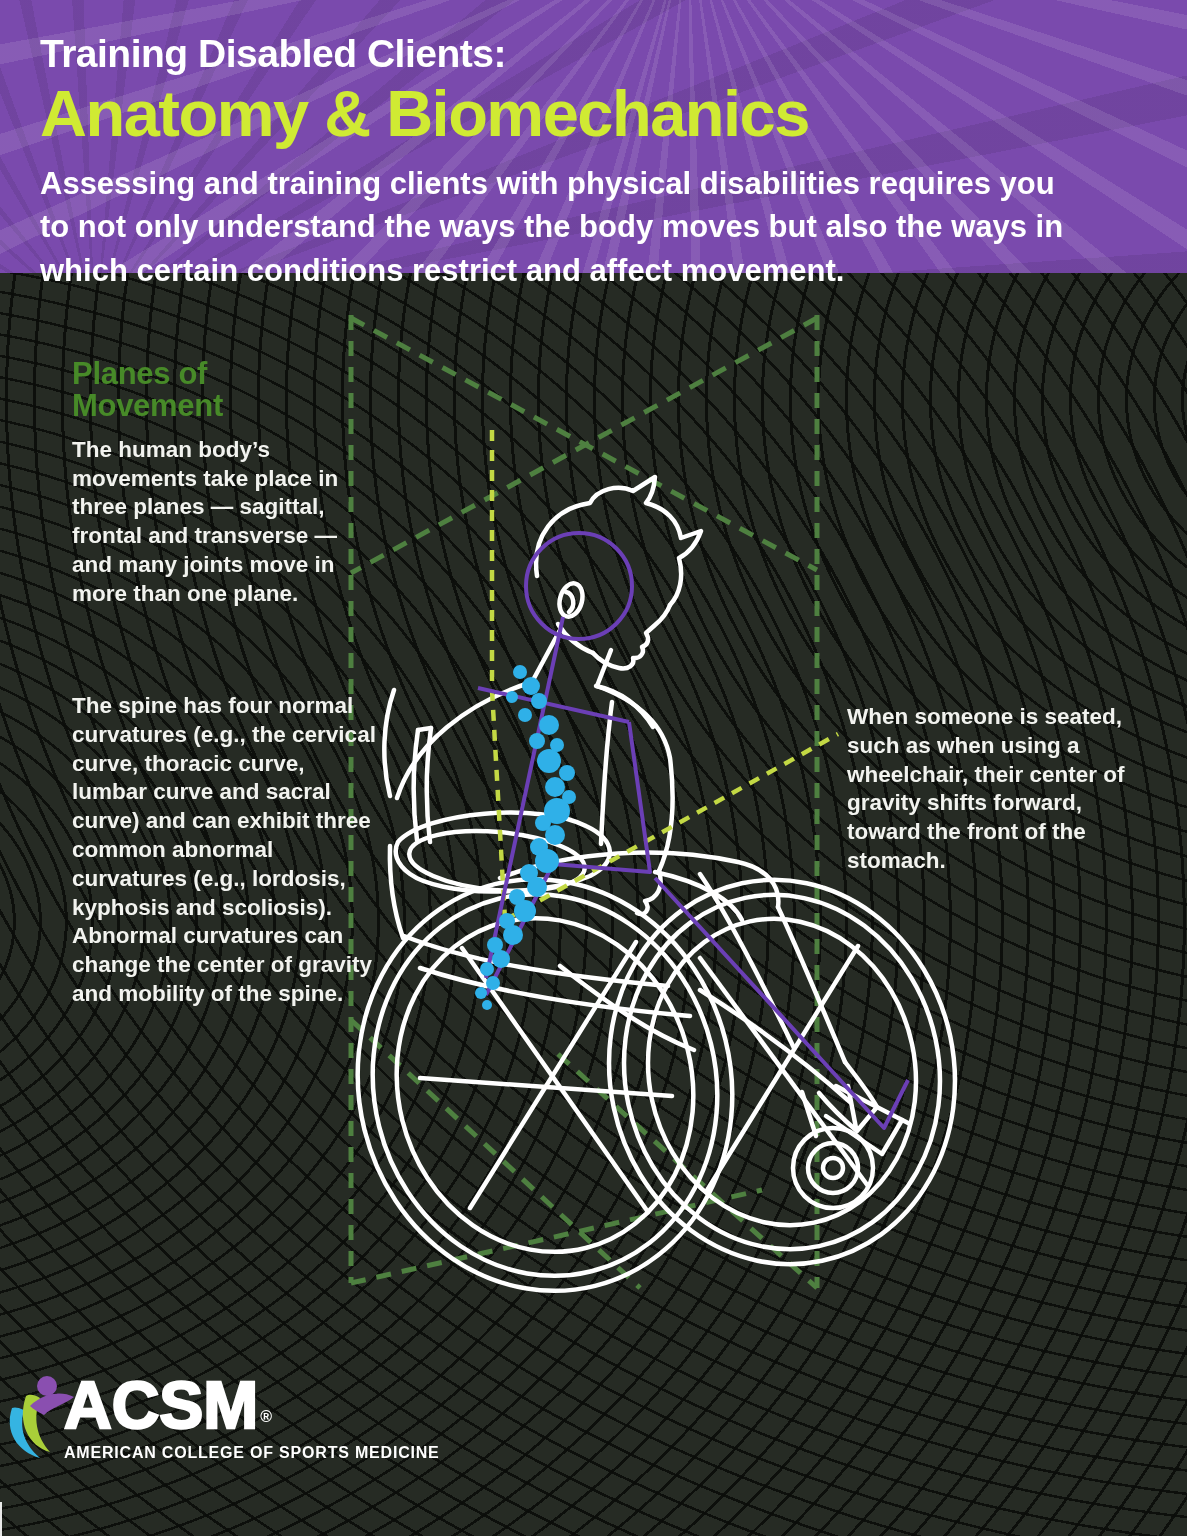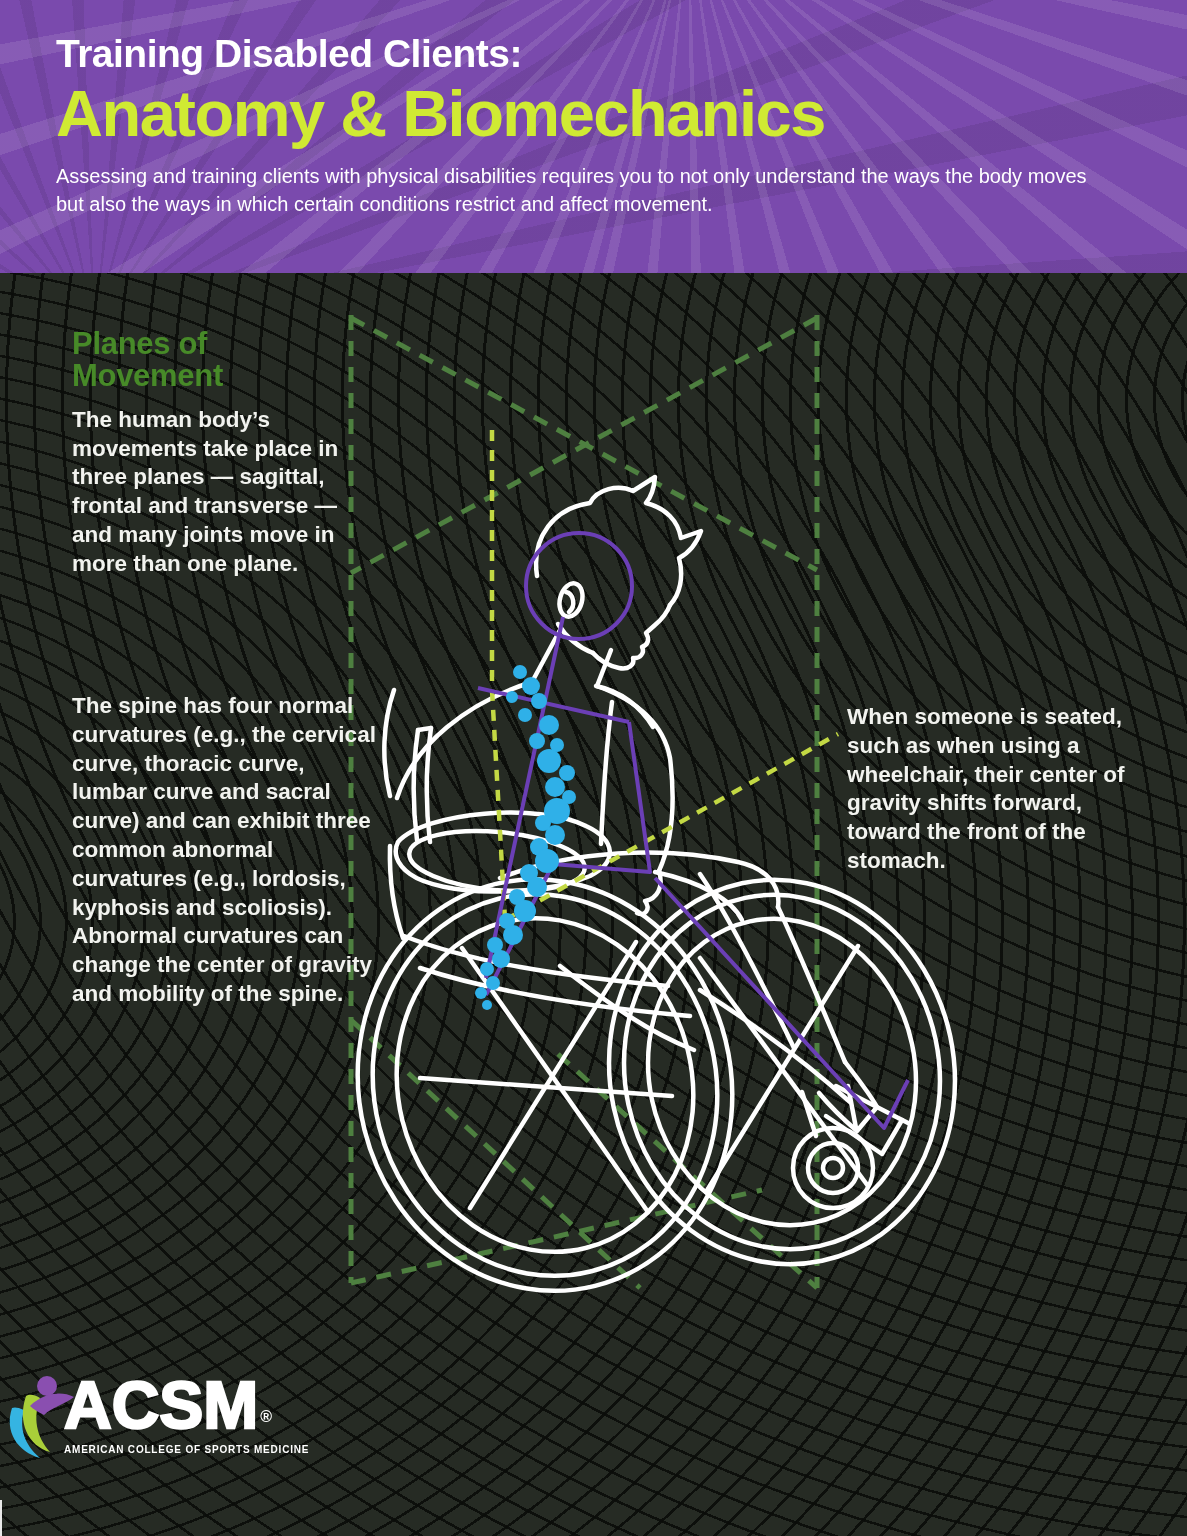--- a/index.html
+++ b/index.html
@@ -11,51 +11,51 @@
       repeating-radial-gradient(ellipse 1500px 1200px at -14% 60%, rgba(10,12,9,0) 0 23px, rgba(10,12,9,.9) 23px 26px),
       repeating-radial-gradient(ellipse 1700px 1400px at 116% 26%, rgba(10,12,9,0) 0 25px, rgba(10,12,9,.9) 25px 28px);
   }
   
   .header{
     position:absolute;left:0;top:0;width:1187px;height:273px;
     background-color:var(--header-bg,#7a4aad);
     background-image:
       repeating-conic-gradient(from 195deg at 58% -30%, rgba(255,255,255,.10) 0deg 1.6deg, rgba(255,255,255,0) 1.6deg 7deg),
       repeating-conic-gradient(from 140deg at 8% 120%, rgba(0,0,0,.08) 0deg 2deg, rgba(0,0,0,0) 2deg 9deg);
-    box-sizing:border-box;padding:34px 70px 0 56px;
+    box-sizing:border-box;padding:34px 70px 0 40px;
   }
   .kicker{color:#fff;font-size:39px;font-weight:700;letter-spacing:-.5px;line-height:1.05;}
   .big-title{color:var(--title-accent,#d0ea33);font-size:65px;font-weight:700;letter-spacing:-1.5px;line-height:1.0;margin-top:6px;}
-  .intro{color:#fff;font-size:20px;font-weight:400;line-height:1.40;margin-top:16px;width:1048px;}
+  .intro{color:#fff;font-size:31px;font-weight:700;line-height:1.40;margin-top:16px;width:1048px;}
   
   .info{position:absolute;z-index:3;}
   .info h2{margin:0 0 14px 0;font-size:31px;font-weight:700;letter-spacing:-.3px;line-height:1.03;}
   .info p{margin:0;color:var(--body-text,#f2f3ef);font-size:22.5px;font-weight:700;line-height:1.28;}
-  .sec-planes{left:72px;top:328px;width:304px;}
+  .sec-planes{left:72px;top:358px;width:304px;}
   .sec-planes h2{color:var(--heading-green,#478a28);max-width:215px;}
   .sec-levers{left:847px;top:343px;width:282px;}
   .sec-levers h2{color:var(--heading-purple,#7d4ec4);}
   .sec-spinal{left:72px;top:692px;width:312px;}
   .sec-spinal h2{color:var(--heading-blue,#3caade);}
   .sec-gravity{left:847px;top:703px;width:294px;}
   .sec-gravity h2{color:var(--heading-chartreuse,#d0ea33);}
   
   .illustration{position:absolute;left:0;top:0;z-index:2;pointer-events:none;}
   .plane-dash path{fill:none;stroke:var(--dashed-green,#4e8040);stroke-width:5;stroke-dasharray:15 11;}
   .sagittal-dash path{fill:none;stroke:var(--dashed-yellow,#c3d944);stroke-width:4.5;stroke-dasharray:11 9;}
   .art path,.art ellipse,.art circle{fill:none;stroke:var(--white-line,#ffffff);stroke-width:4.5;stroke-linecap:round;stroke-linejoin:round;}
   .lever path,.lever circle{fill:none;stroke:var(--lever-purple,#6b3fb6);stroke-width:4;stroke-linejoin:round;}
   .spine circle{fill:var(--spine-blue,#2fb0e8);stroke:none;}
   
   .footer{position:absolute;left:0;top:1372px;width:1104px;z-index:3;display:flex;justify-content:center;align-items:flex-start;gap:34px;flex-direction:column;}
   .acsm{display:flex;align-items:flex-start;}
   .acsm-icon{margin-top:2px;margin-right:-14px;}
   .acsm-word{color:#fff;font-size:66px;font-weight:700;letter-spacing:0;line-height:1;-webkit-text-stroke:2.5px #fff;}
   .acsm-tm{font-size:16px;-webkit-text-stroke:0;vertical-align:6px;margin-left:2px;}
-  .acsm-sub{color:#fff;font-size:10px;font-weight:700;letter-spacing:.8px;margin-top:6px;white-space:nowrap;}
+  .acsm-sub{color:#fff;font-size:16px;font-weight:700;letter-spacing:.8px;margin-top:6px;white-space:nowrap;}
   .logo-divider{width:2px;height:112px;background:rgba(255,255,255,.9);margin-top:6px;}
   .nchpad{position:relative;margin-top:12px;}
   .nchpad-word{color:var(--nchpad-red,#e23a43);font-size:64px;font-weight:700;line-height:1;transform:scaleX(.95);transform-origin:left;-webkit-text-stroke:2px var(--nchpad-red,#e23a43);letter-spacing:-1px;}
   .nchpad-glyph{position:absolute;left:112px;top:38px;}
 </style>
 </head>
 <body>
 
 <div class="page">
 

